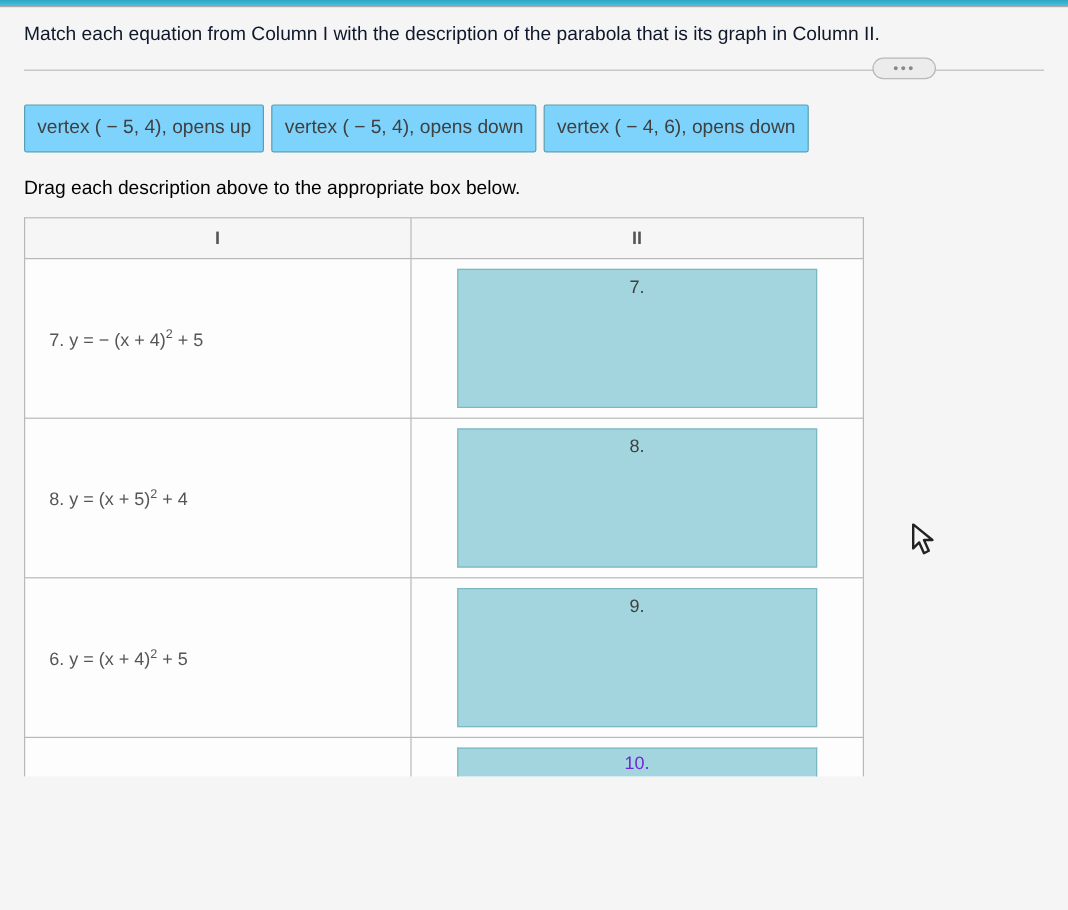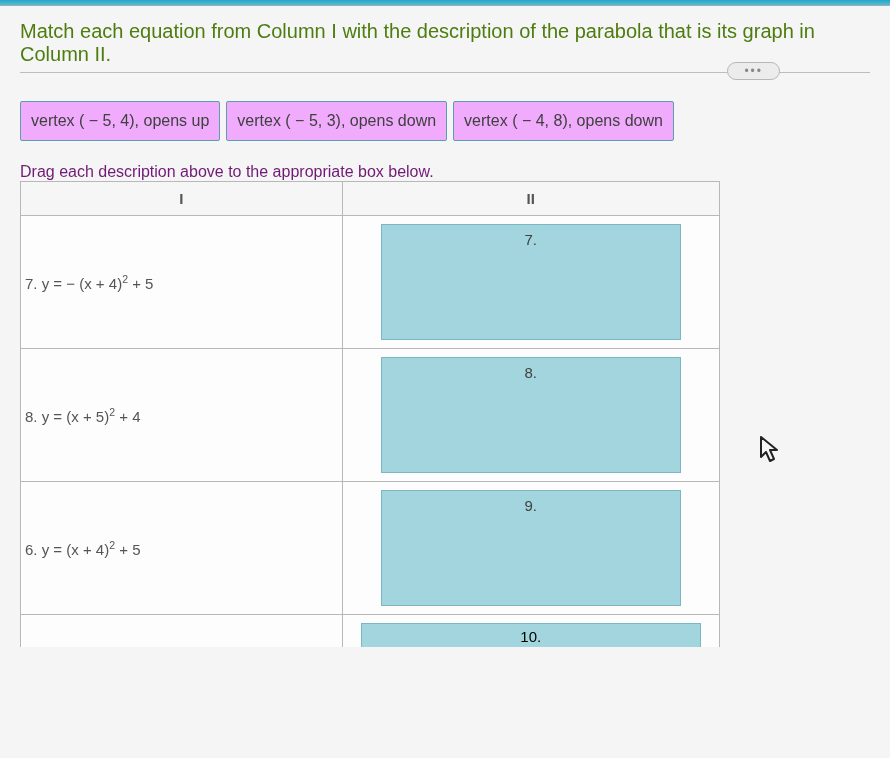--- a/index.html
+++ b/index.html
@@ -13,23 +13,23 @@
     }
     .top-bar {
       height: 6px;
       background: linear-gradient(to bottom, #2aa5c5, #4fc0d8);
       border-bottom: 1px solid #aaa;
     }
     .content {
       padding: 14px 20px 0 20px;
     }
     .instruction {
-      color: #4d7c0f;
-      font-size: 20px;
-      margin-bottom: 6px;
+      color: #0f172a;
+      font-size: 16px;
+      margin-bottom: 20px;
     }
     .divider-wrap {
       position: relative;
       margin-bottom: 28px;
     }
     .divider-line {
       border: none;
       border-top: 1px solid #bdbdbd;
     }
     .more-pill {
@@ -45,53 +45,53 @@
       letter-spacing: 2px;
       cursor: pointer;
     }
     .drag-sources {
       display: flex;
       gap: 6px;
       margin-bottom: 22px;
     }
     .drag-chip {
       border: 1px solid #5a9faf;
-      background: #f0abfc;
+      background: #7dd3fc;
       color: #404040;
       font-size: 16px;
       padding: 10px 10px;
       border-radius: 2px;
       cursor: grab;
       white-space: nowrap;
     }
     .sub-instruction {
-      color: #701a75;
+      color: #000000;
       font-size: 16px;
-      margin-bottom: 0;
+      margin-bottom: 14px;
     }
     .match-table {
       border-collapse: collapse;
       width: 700px;
       background: #fdfdfd;
     }
     .match-table th, .match-table td {
       border: 1px solid #b8b8b8;
       vertical-align: middle;
     }
     .match-table th {
       font-weight: bold;
       font-size: 15px;
       color: #555;
       padding: 8px 0;
       text-align: center;
       background: #f6f6f6;
     }
     .col-left {
       width: 46%;
-      padding: 0 4px;
+      padding: 0 20px;
       color: #555;
       font-size: 15px;
       height: 132px;
     }
     .col-left .eq-wrap {
       display: flex;
       align-items: center;
       height: 100%;
     }
     .col-right {
@@ -115,25 +115,25 @@
       top: 6px;
       left: 50%;
       transform: translateX(-50%);
       font-weight: normal;
     }
     .partial-row td { border-bottom: none; }
     .partial-zone {
       background: #a2d5de;
       border: 1px solid #7bb8c3;
       border-bottom: none;
-      width: 340px;
+      width: 300px;
       height: 24px;
       margin: 0 auto;
       position: relative;
-      color: #000000;
+      color: #6d28d9;
       font-size: 15px;
     }
     .partial-zone .num {
       position: absolute;
       top: 4px;
       left: 50%;
       transform: translateX(-50%);
     }
     sup { font-size: 0.7em; vertical-align: super; }
     .cursor {
@@ -154,22 +154,22 @@
 
   <p class="instruction">Match each equation from Column I with the description of the parabola that is its graph in Column II.</p>
 
   <div class="divider-wrap">
     <hr class="divider-line">
     <div class="more-pill">•••</div>
   </div>
 
   <div class="drag-sources">
     <div class="drag-chip">vertex ( − 5, 4), opens up</div>
-    <div class="drag-chip">vertex ( − 5, 3), opens down</div>
-    <div class="drag-chip">vertex ( − 4, 8), opens down</div>
+    <div class="drag-chip">vertex ( − 5, 4), opens down</div>
+    <div class="drag-chip">vertex ( − 4, 6), opens down</div>
   </div>
 
   <p class="sub-instruction">Drag each description above to the appropriate box below.</p>
 
   <table class="match-table">
     <thead>
       <tr>
         <th>I</th>
         <th>II</th>
       </tr>

